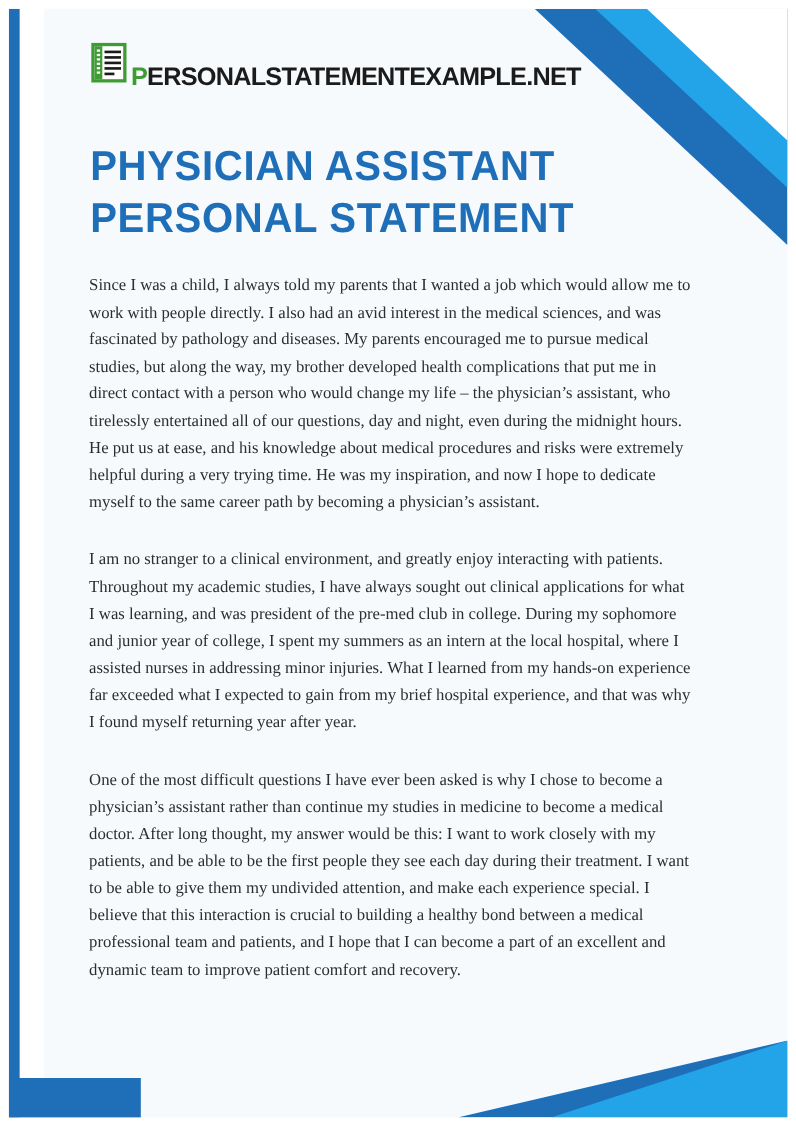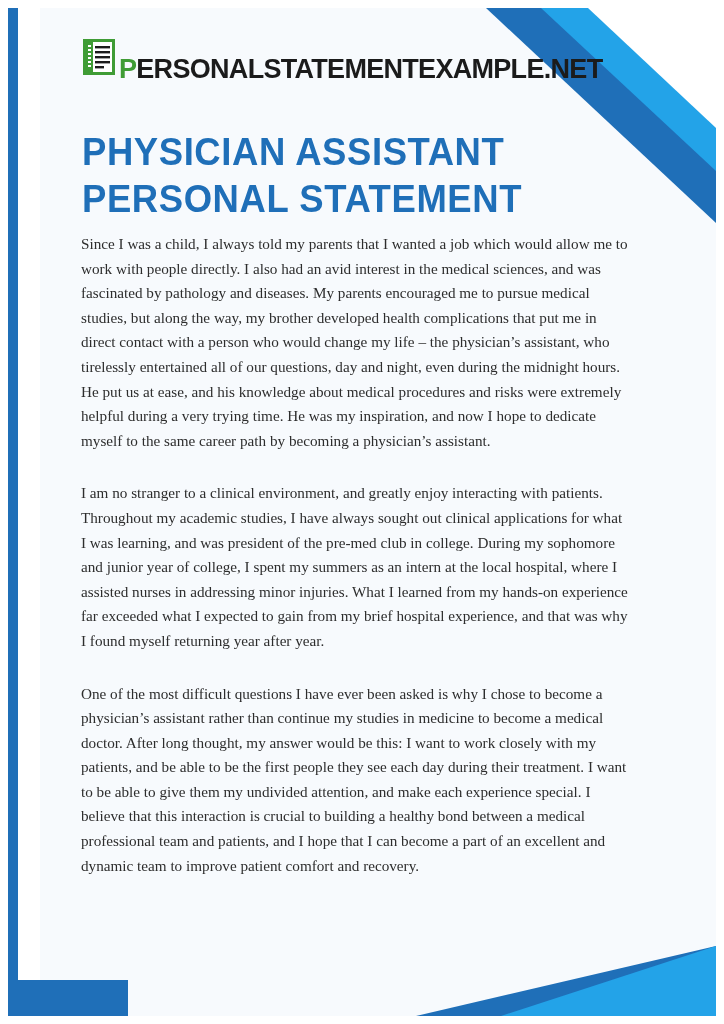--- a/index.html
+++ b/index.html
@@ -142,21 +142,21 @@
   }
   .logo-mark {
     width: 34px;
     height: 38px;
     margin-right: 3px;
     flex: 0 0 auto;
   }
   .logo-text {
     font-family: "Liberation Sans", sans-serif;
     font-weight: bold;
-    font-size: 27px;
+    font-size: 23px;
     letter-spacing: -0.7px;
     white-space: nowrap;
     line-height: 1;
     margin-top: 24px;
   }
   .logo-text .green { color: #3f9c35; }
   .logo-text .dark  { color: #1b1b1b; }
 
   
   .doc-title {
@@ -178,21 +178,21 @@
   .doc-title .line { display: block; }
 
   
   .body-copy {
     position: absolute;
     left: 81px;
     top: 232px;
     width: 548px;
   }
   .body-copy p {
-    margin: 0 0 28px 0;
+    margin: 16px 0 28px 0;
     font-family: "Liberation Serif", serif;
     font-size: 15.2px;
     line-height: 24.6px;
     color: #2d2d2d;
     text-align: left;
   }
 </style>
 </head>
 <body>
 

